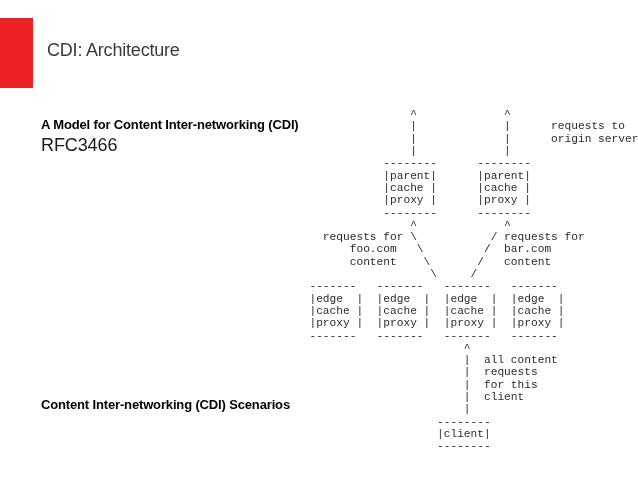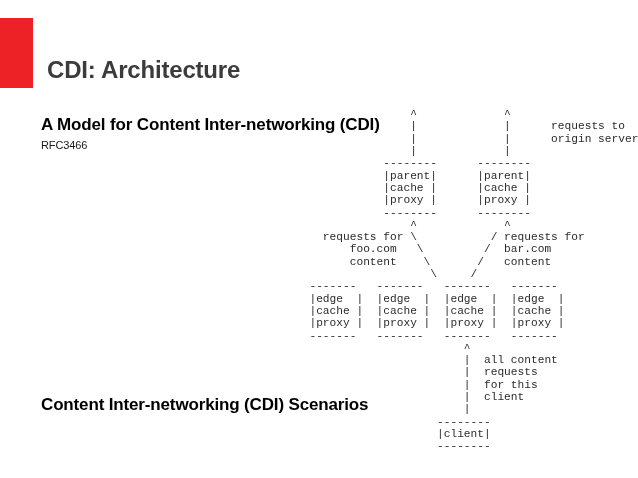--- a/index.html
+++ b/index.html
@@ -23,43 +23,42 @@
     left: 0;
     top: 18px;
     width: 33px;
     height: 70px;
     background: #ec2227;
   }
   #slide-title {
     position: absolute;
     left: 47px;
     top: 40px;
-    font-size: 24px;
-    font-weight: bold;
+    font-size: 18px;
+    font-weight: normal;
     color: #3b3b3b;
     letter-spacing: -0.2px;
     white-space: nowrap;
-    margin-top: 16px;
   }
   .ref-block {
     position: absolute;
     left: 41px;
     white-space: nowrap;
   }
   #ref-block-1 { top: 114px; }
   #ref-block-2 { top: 394px; }
   .ref-title {
-    font-size: 17px;
+    font-size: 13px;
     font-weight: bold;
     color: #000000;
     line-height: 21px;
     letter-spacing: -0.15px;
   }
   .ref-number {
-    font-size: 11px;
+    font-size: 18px;
     font-weight: normal;
     color: #1a1a1a;
     line-height: 21px;
     letter-spacing: -0.1px;
   }
   #ascii-diagram {
     position: absolute;
     left: 296px;
     top: 97px;
     font-family: "Liberation Mono", "DejaVu Sans Mono", monospace;

